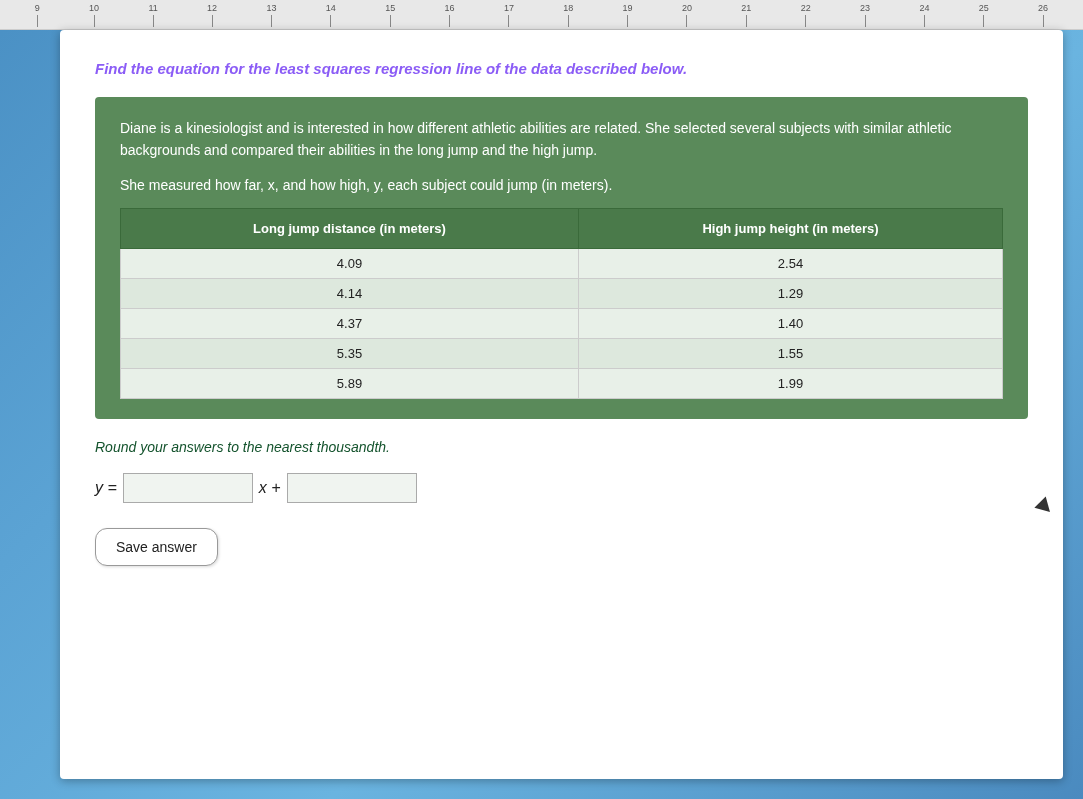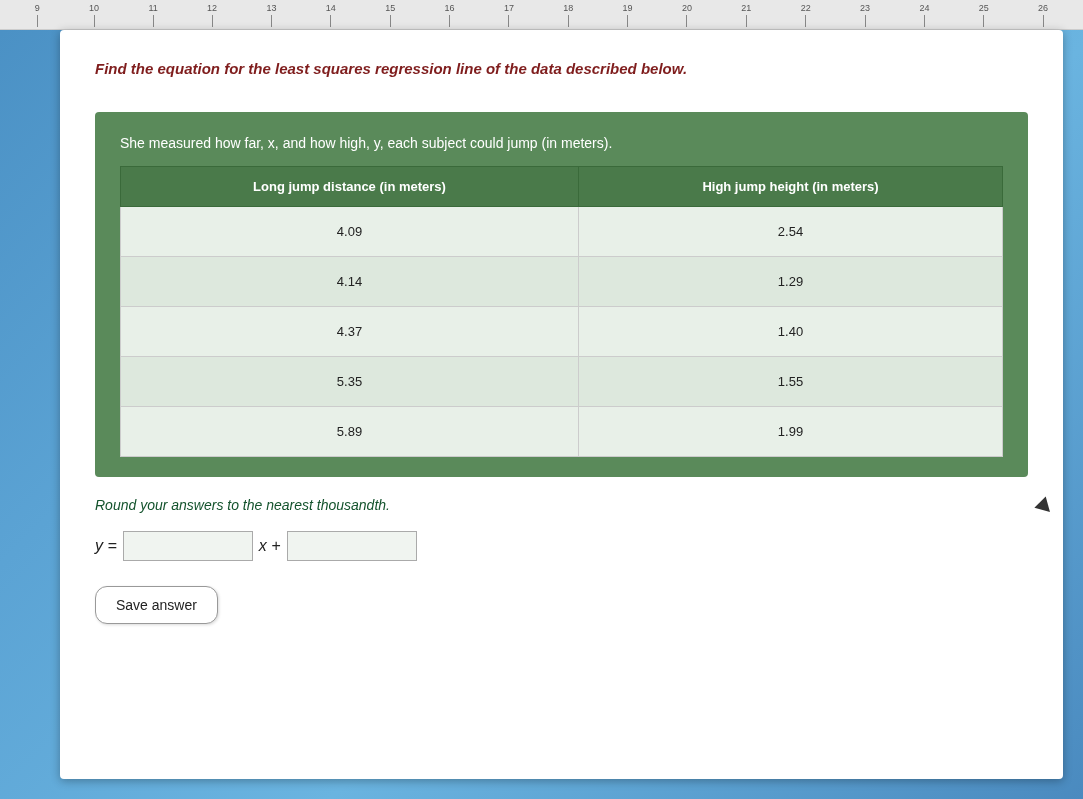--- a/index.html
+++ b/index.html
@@ -60,22 +60,22 @@
       bottom: 20px;
       background: white;
       border-radius: 4px;
       padding: 30px 35px;
       box-shadow: 0 2px 10px rgba(0,0,0,0.3);
     }
 
     .question-text {
       font-size: 15px;
       font-weight: bold;
-      color: #7f1d1d;
-      margin-bottom: 35px;
+      color: #8b5cf6;
+      margin-bottom: 20px;
       font-style: italic;
     }
 
     .problem-box {
       background: #5a8a5a;
       border-radius: 4px;
       padding: 20px 25px;
       color: white;
       margin-bottom: 20px;
     }
@@ -99,21 +99,21 @@
       color: white;
       padding: 12px 15px;
       text-align: center;
       font-size: 13px;
       border: 1px solid #3a6a3a;
     }
 
     .data-table td {
       background: #e8f0e8;
       color: #222;
-      padding: 17px 15px;
+      padding: 7px 15px;
       text-align: center;
       font-size: 13px;
       border: 1px solid #ccc;
     }
 
     .data-table tr:nth-child(even) td {
       background: #dde8dd;
     }
 
     .round-note {
@@ -254,20 +254,21 @@
         <div class="tick tall"></div>
       </div>
   </div>
 </div>
 
 <div class="main-content">
 
   <p class="question-text">Find the equation for the least squares regression line of the data described below.</p>
 
   <div class="problem-box">
+    <p class="problem-description">Diane is a kinesiologist and is interested in how different athletic abilities are related. She selected several subjects with similar athletic backgrounds and compared their abilities in the long jump and the high jump.</p>
     <p class="problem-description">She measured how far, x, and how high, y, each subject could jump (in meters).</p>
 
     <table class="data-table">
       <thead>
         <tr>
           <th>Long jump distance (in meters)</th>
           <th>High jump height (in meters)</th>
         </tr>
       </thead>
       <tbody id="table-body">

